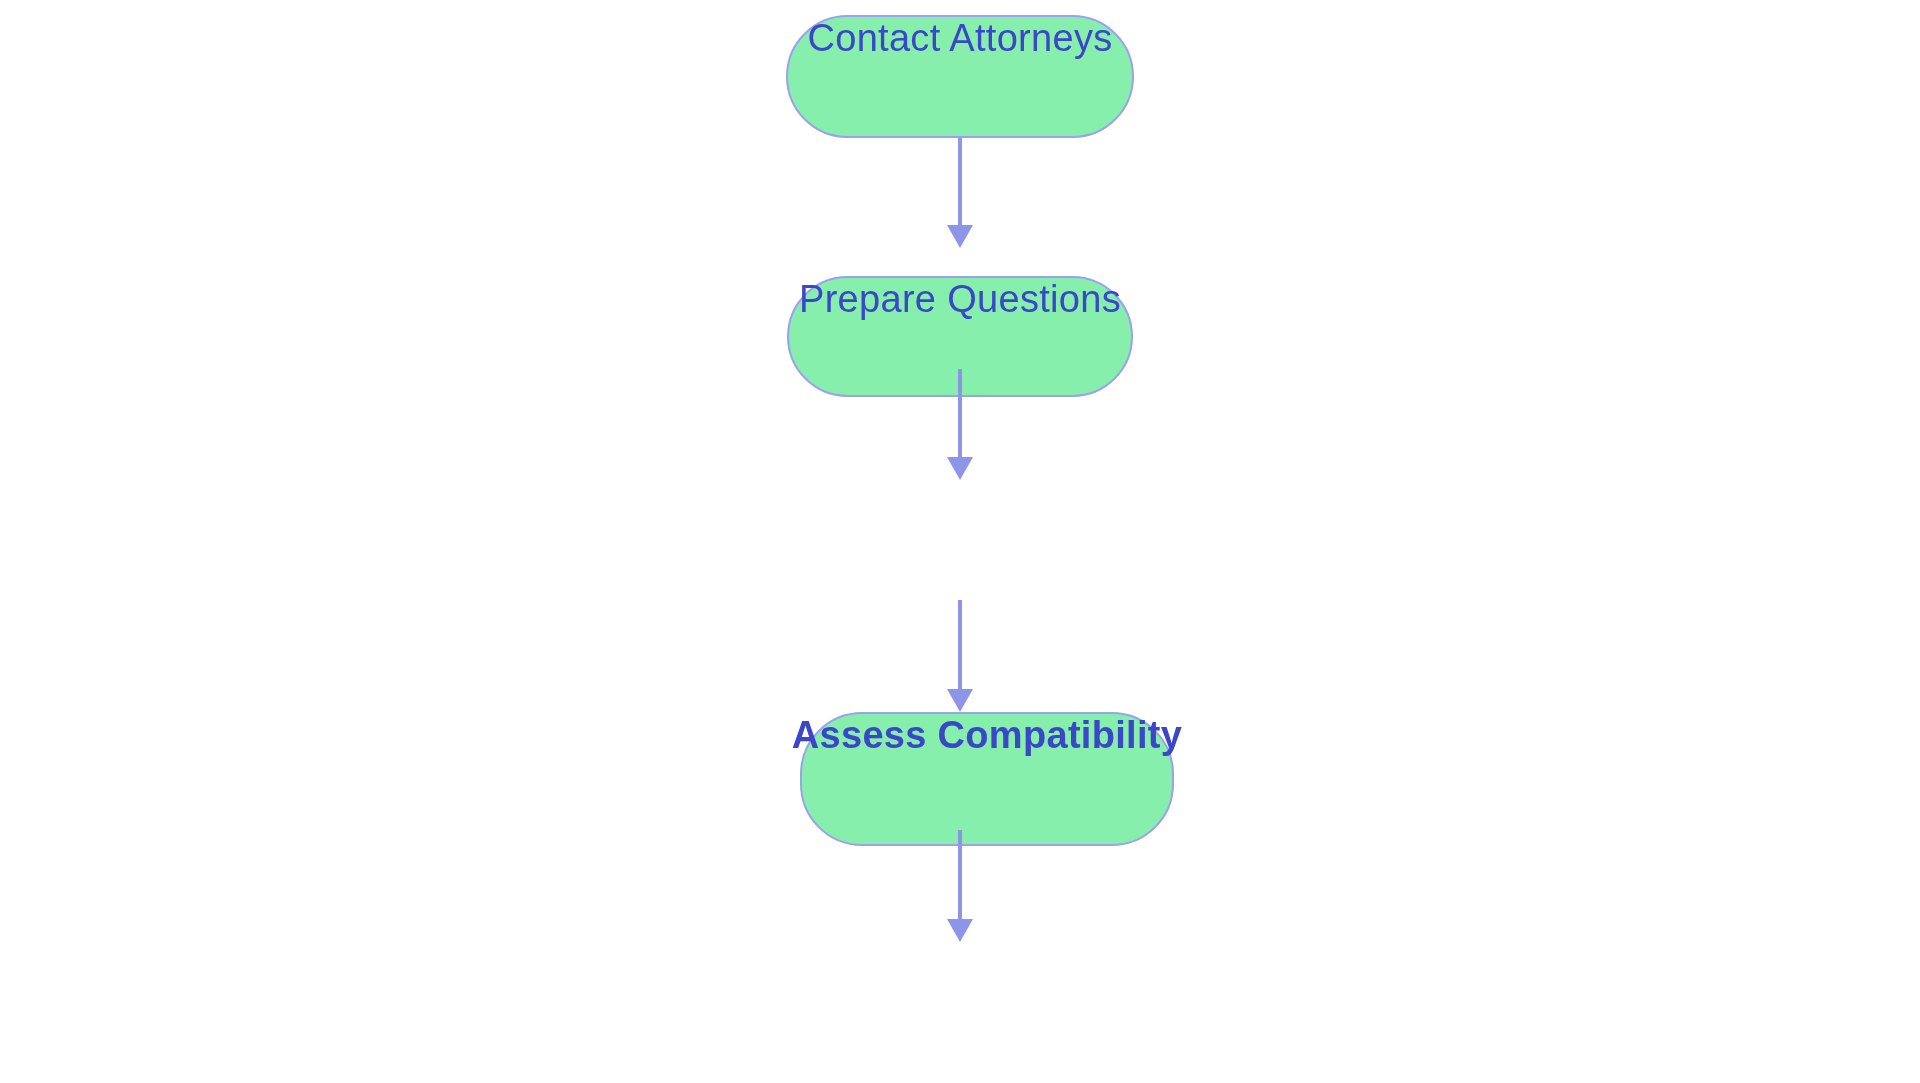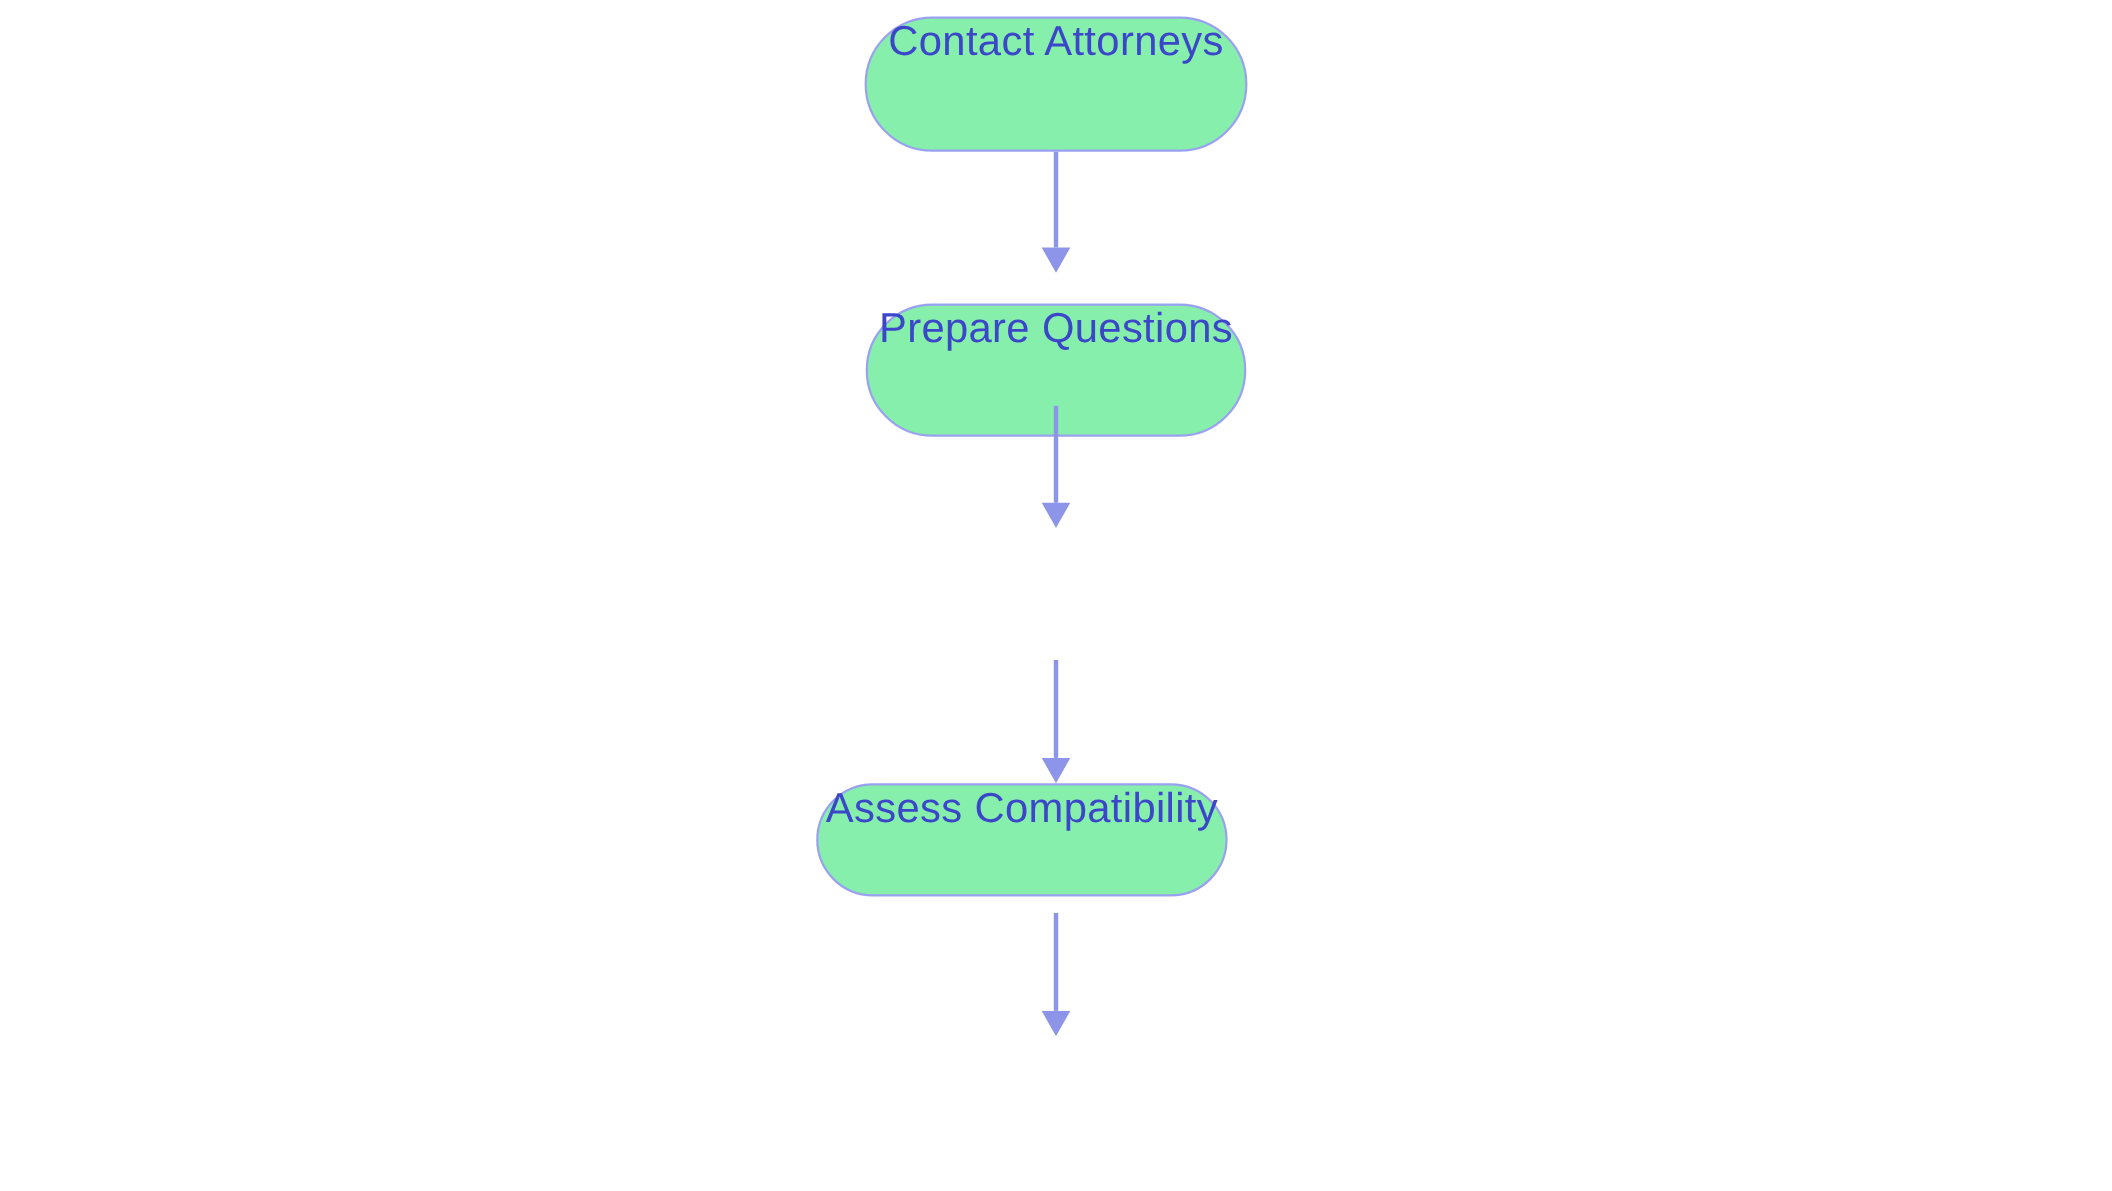--- a/index.html
+++ b/index.html
@@ -27,21 +27,21 @@
   }
   .node-label {
     color: #3b46c8;
     font-size: 38px;
     letter-spacing: 0.3px;
     white-space: nowrap;
   }
   .n1 { left: 786px; top: 15px;  width: 348px; height: 123px; }
   .n2 { left: 787px; top: 248px; width: 346px; height: 121px; margin-top: 28px; }
   .n3 { left: 756px; top: 480px; width: 408px; height: 120px; }
-  .n4 { left: 742px; top: 712px; width: 374px; height: 103px; }
+  .n4 { left: 800px; top: 712px; width: 374px; height: 134px; font-weight: bold; }
   .n5 { left: 740px; top: 942px; width: 440px; height: 118px; }
   .connector {
     position: absolute;
     left: 947px;           
     width: 26px;
     display: flex;
     flex-direction: column;
     align-items: center;
   }
   .c1 { top: 138px; height: 110px; }

